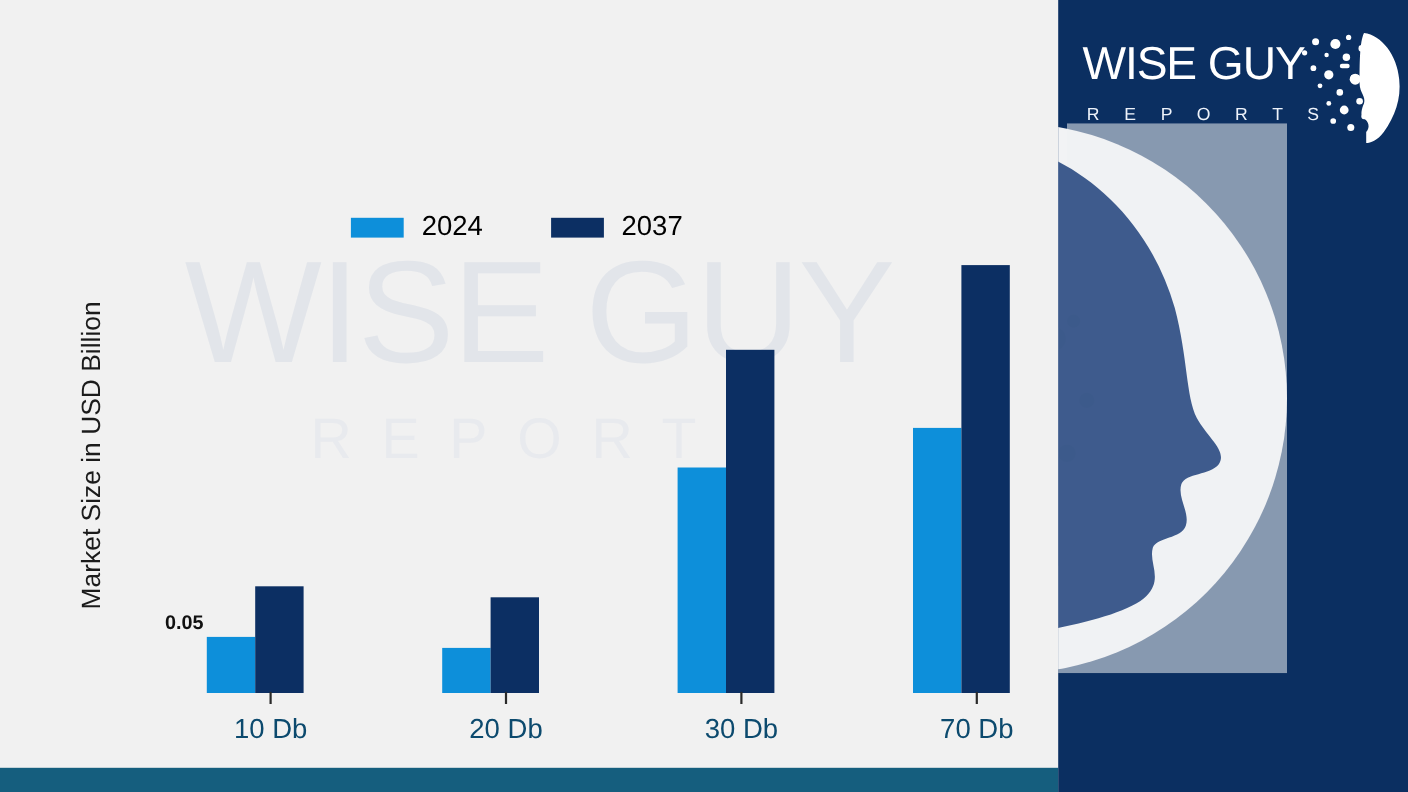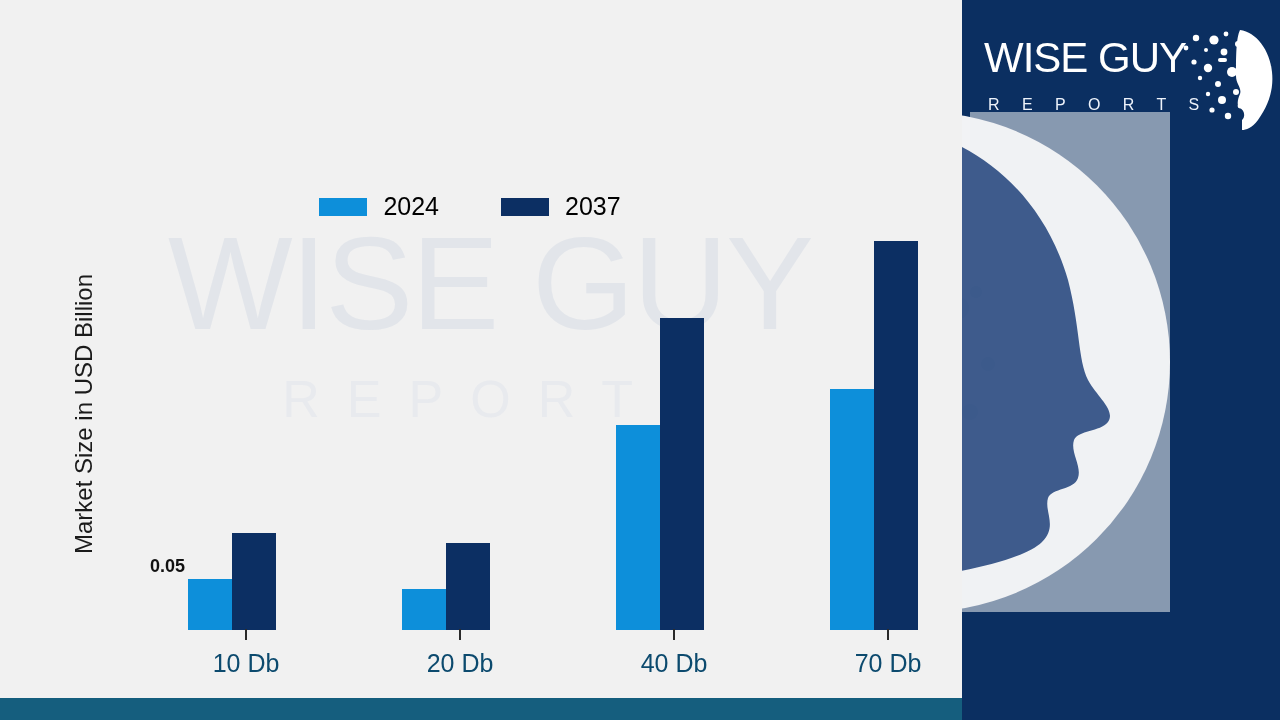--- a/index.html
+++ b/index.html
@@ -153,21 +153,21 @@
       <div class="group" style="left: 232px;">
         <div class="bar s0" style="height: 40.9524px; background: rgb(13, 143, 218);"></div>
         <div class="bar s1" style="height: 87.0238px; background: rgb(12, 47, 99);"></div>
         <div class="tick"></div>
         <div class="cat-label">20 Db</div>
       </div>
       <div class="group" style="left: 446px;">
         <div class="bar s0" style="height: 204.762px; background: rgb(13, 143, 218);"></div>
         <div class="bar s1" style="height: 312.262px; background: rgb(12, 47, 99);"></div>
         <div class="tick"></div>
-        <div class="cat-label">40 Db</div>
+        <div class="cat-label">30 Db</div>
       </div>
       <div class="group" style="left: 660px;">
         <div class="bar s0" style="height: 240.595px; background: rgb(13, 143, 218);"></div>
         <div class="bar s1" style="height: 389.048px; background: rgb(12, 47, 99);"></div>
         <div class="tick"></div>
         <div class="cat-label">70 Db</div>
       </div>
     </div>
 
   <div id="bottom-strip"></div>

